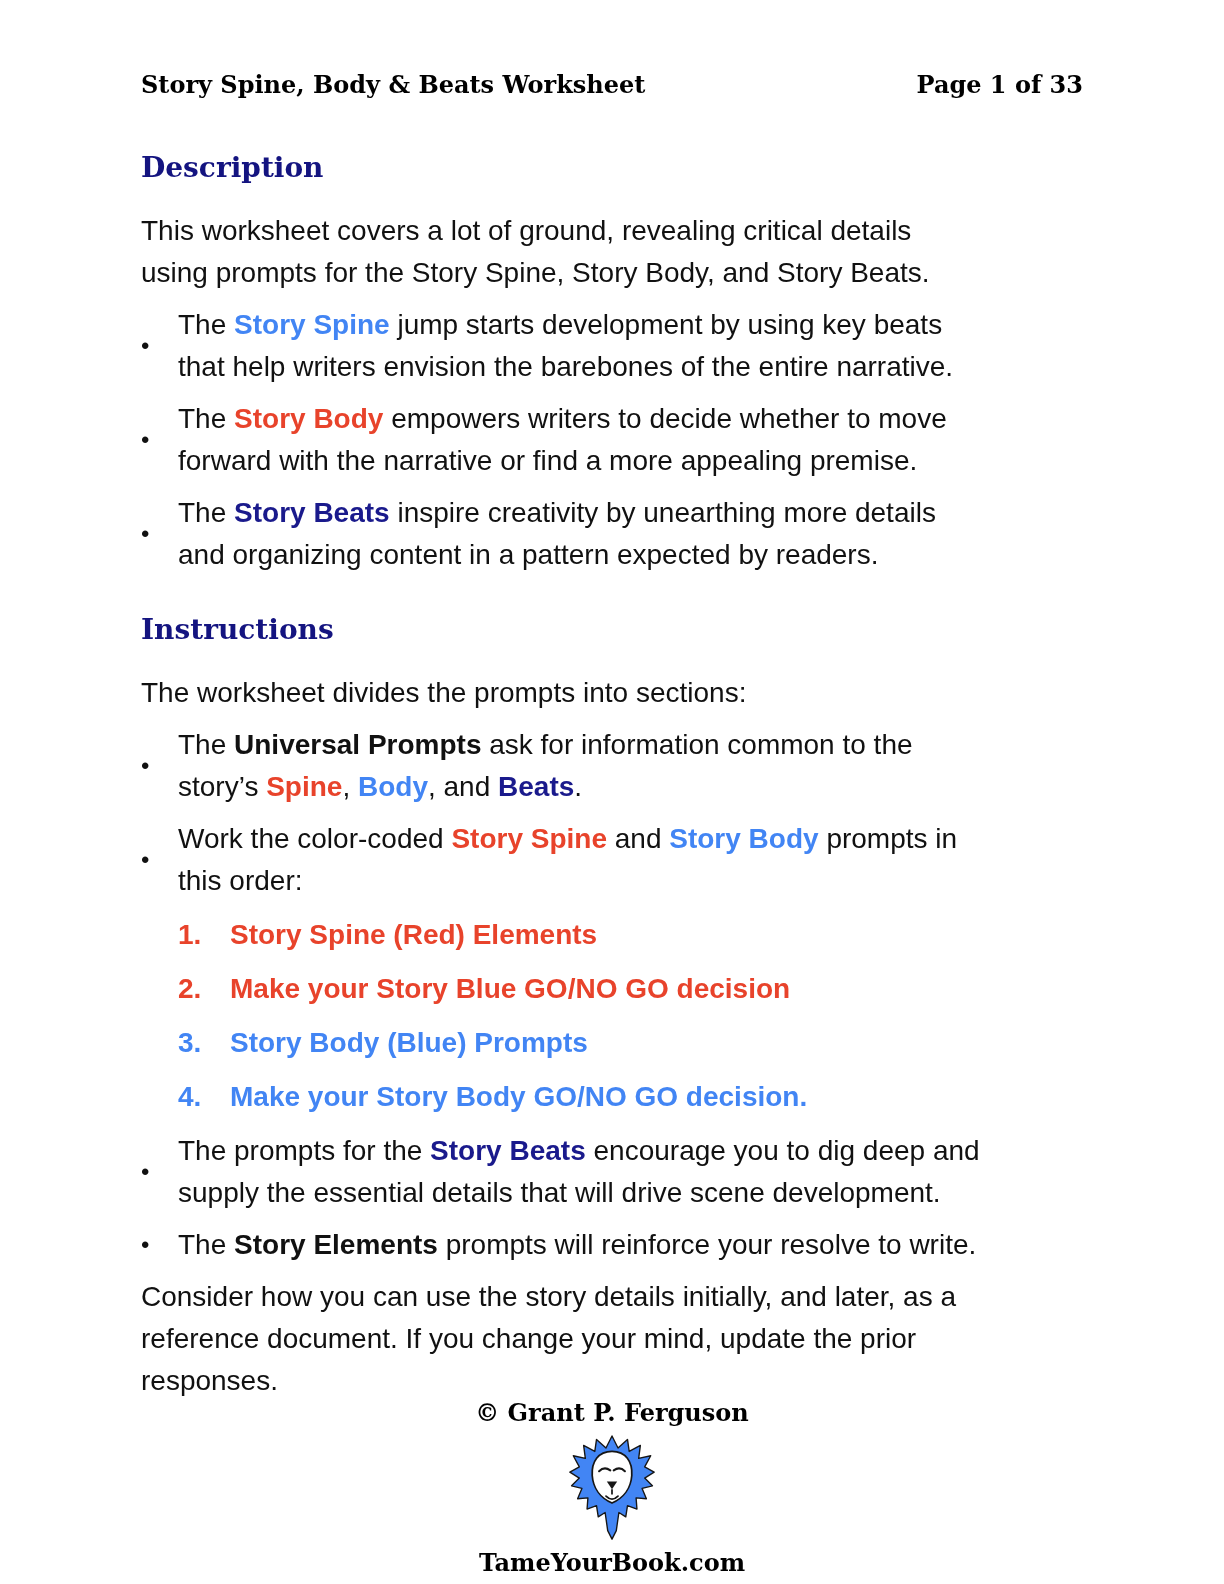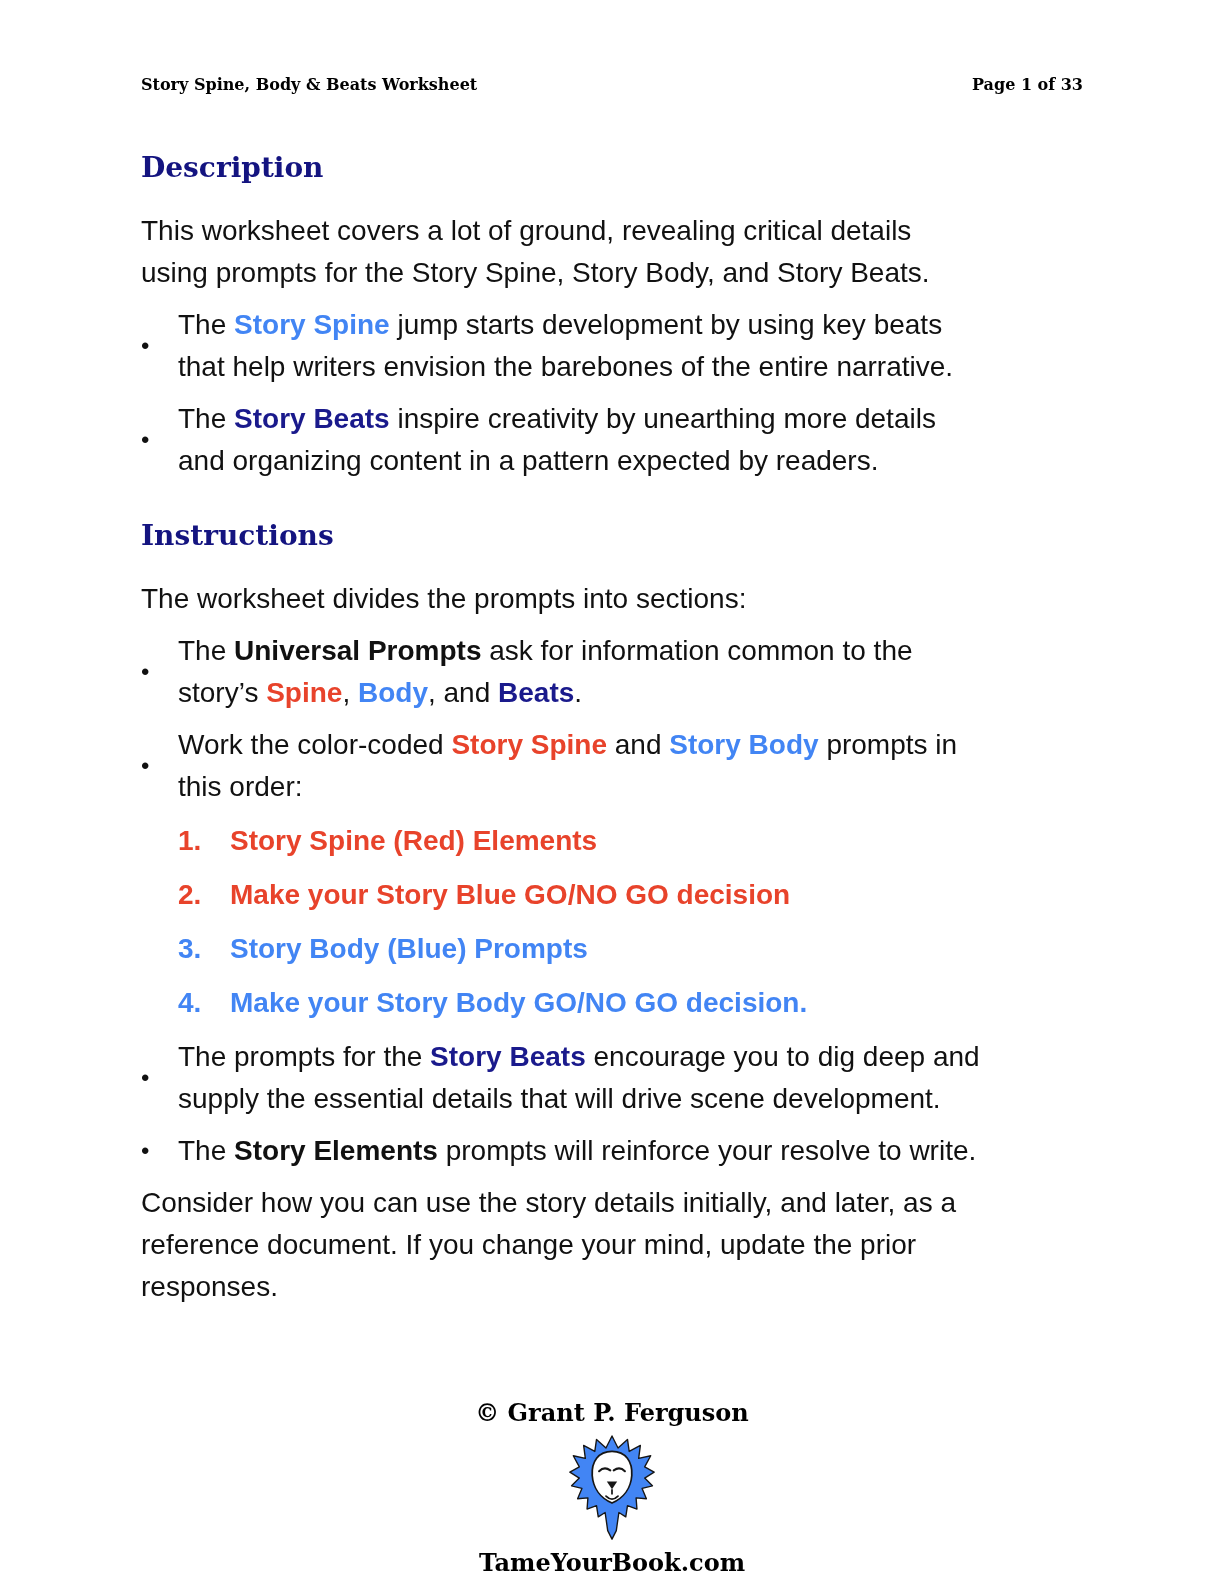--- a/index.html
+++ b/index.html
@@ -7,21 +7,21 @@
   }
   *{box-sizing:border-box;}
   html,body{margin:0;padding:0;background:#fff;}
   .page{
     width:1224px;height:1584px;background:#ffffff;position:relative;
     padding:70px 141px 0 141px;
     font-family:"Liberation Sans",sans-serif;font-size:28px;line-height:42px;color:var(--text);
     overflow:hidden;
   }
   .doc-header{display:flex;justify-content:space-between;align-items:baseline;
-    font-family:"DejaVu Serif",serif;font-weight:700;font-size:16px;line-height:30px;color:#000;gap:12px;}
+    font-family:"DejaVu Serif",serif;font-weight:700;font-size:24px;line-height:30px;color:#000;gap:12px;}
   .h2{font-family:"DejaVu Serif",serif;font-weight:700;font-size:28px;line-height:44px;color:var(--heading);margin:0;}
   .h2-desc{margin-top:46px;margin-bottom:20px;}
   .h2-instr{margin-top:32px;margin-bottom:20px;}
   .para{white-space:pre-line;margin:0 0 10px 0;}
   .closing{margin-top:2px;}
   .bullet{display:flex;margin:8px 0 10px 0;align-items:center;}
   .bullet-marker{flex:0 0 37px;width:37px;font-size:24px;color:#111;}
   .bullet-marker::before{content:"\2022";}
   .bullet-text{flex:1;white-space:pre-line;}
   .olist{margin:12px 0 12px 37px;}
@@ -51,20 +51,25 @@
 
   <h2 class="h2 h2-desc">Description</h2>
 
   <p class="para"><span class="seg-plain">This worksheet covers a lot of ground, revealing critical details
 using prompts for the Story Spine, Story Body, and Story Beats.</span></p>
 
   <div class="bullet">
     <span class="bullet-marker"></span>
     <span class="bullet-text"><span class="seg-plain">The </span><span class="seg-blue">Story Spine</span><span class="seg-plain"> jump starts development by using key beats
 that help writers envision the barebones of the entire narrative.</span></span>
+  </div>
+  <div class="bullet">
+    <span class="bullet-marker"></span>
+    <span class="bullet-text"><span class="seg-plain">The </span><span class="seg-red">Story Body</span><span class="seg-plain"> empowers writers to decide whether to move
+forward with the narrative or find a more appealing premise.</span></span>
   </div>
   <div class="bullet">
     <span class="bullet-marker"></span>
     <span class="bullet-text"><span class="seg-plain">The </span><span class="seg-navy">Story Beats</span><span class="seg-plain"> inspire creativity by unearthing more details
 and organizing content in a pattern expected by readers.</span></span>
   </div>
 
   <h2 class="h2 h2-instr">Instructions</h2>
 
   <p class="para"><span class="seg-plain">The worksheet divides the prompts into sections:</span></p>

